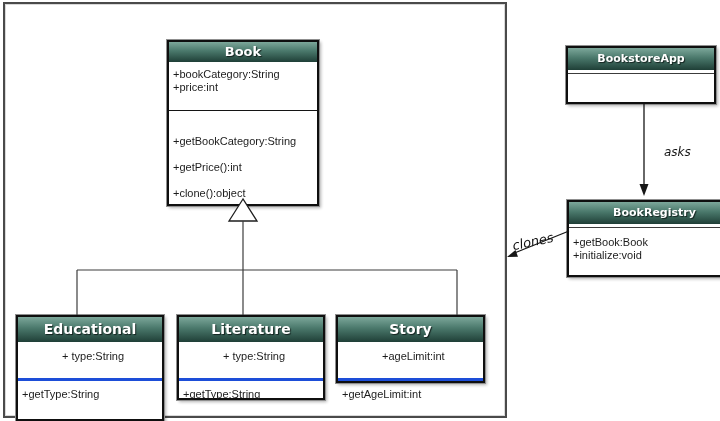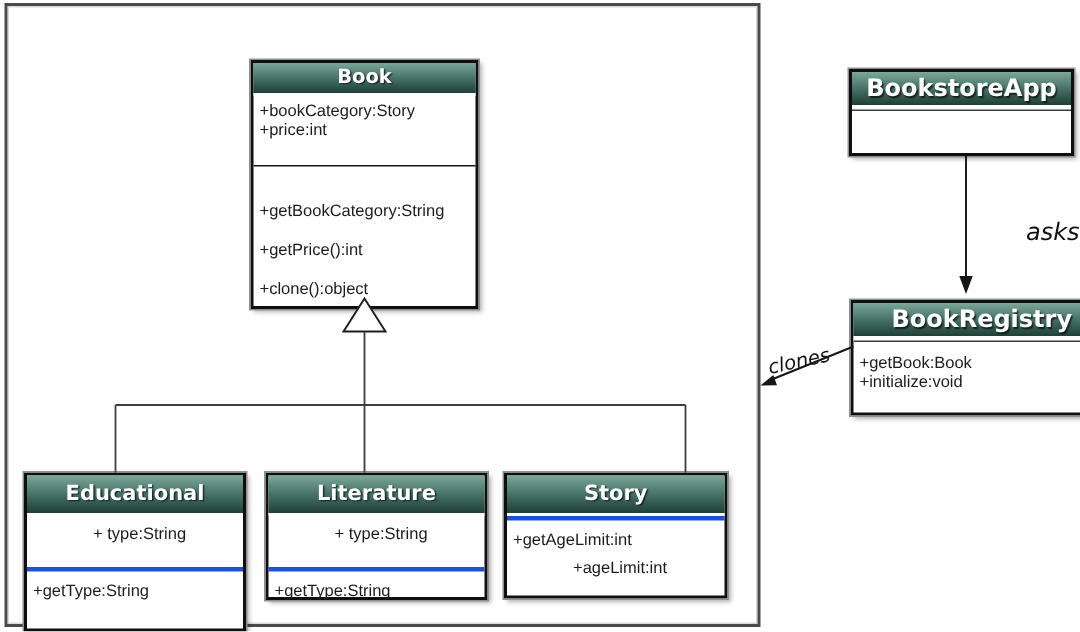--- a/index.html
+++ b/index.html
@@ -19,65 +19,65 @@
   }
   .uml-header{
     background:linear-gradient(180deg,#7ca79a 0%,#4a786b 45%,#1f3f37 100%);
     color:#ffffff;text-align:center;
     font-family:"DejaVu Sans",sans-serif;font-weight:bold;
     text-shadow:1px 1px 1px rgba(0,0,0,0.65);
     flex:0 0 auto;
   }
   .hdr-sm{height:20px;line-height:20px;font-size:13px;}
   .hdr-md{height:25px;line-height:25px;font-size:14px;}
-  .hdr-rt{height:22px;line-height:22px;font-size:16px;}
+  .hdr-rt{height:22px;line-height:22px;font-size:11px;}
   .sep{flex:0 0 auto;height:2px;background:#ffffff;}
   .sep-dbl{flex:0 0 auto;height:3px;background:#ffffff;border-bottom:1px solid #3c3c3c;}
   .section{font-size:11px;color:#1c1c1c;line-height:13px;padding:0 4px;}
   .attrs-book{flex:0 0 auto;height:42px;padding-top:4px;}
   .methods-book{flex:1 1 auto;border-top:1px solid #141414;padding-top:24px;}
   .methods-book .row{height:13px;margin-bottom:13px;}
   .attrs-sub{flex:0 0 auto;height:28px;padding-top:6px;padding-left:44px;}
   .methods-sub{flex:1 1 auto;border-top:3px solid #1d4ed8;padding-top:7px;}
   .body-app{flex:1 1 auto;padding-top:7px;}
   .body-reg{flex:1 1 auto;padding-top:8px;}
   .row{white-space:nowrap;}
   
   .c-book{left:167px;top:40px;width:152px;height:166px;}
   .c-edu{left:16px;top:315px;width:148px;height:106px;}
   .c-lit{left:177px;top:315px;width:148px;height:85px;}
-  .c-story{left:336px;top:315px;width:149px;height:84px;}
+  .c-story{left:336px;top:315px;width:149px;height:68px;}
   .c-app{left:566px;top:46px;width:150px;height:58px;}
   .c-reg{left:567px;top:200px;width:175px;height:77px;}
   
   .edge-label{
     position:absolute;color:#111;font-family:"DejaVu Sans",sans-serif;
     font-style:italic;background:transparent;
   }
-  .lbl-asks{left:684px;top:145px;font-size:16px;}
+  .lbl-asks{left:664px;top:145px;font-size:12px;}
   .lbl-clones{left:512px;top:234px;font-size:13px;transform:rotate(-12deg);}
   svg.wires{position:absolute;left:0;top:0;pointer-events:none;}
 </style>
 </head>
 <body>
 
 <div id="canvas">
 
   <div class="outer-box"></div>
 
   <span class="edge-label lbl-asks">asks</span>
   <span class="edge-label lbl-clones">clones</span>
 
   <div class="uml-class c-book">
     <div class="uml-header hdr-sm">
       <span>Book</span>
     </div>
     <div class="sep"></div>
     <div class="section attrs-book">
-      <div class="row">+bookCategory:Story</div>
+      <div class="row">+bookCategory:String</div>
       <div class="row">+price:int</div>
     </div>
     <div class="section methods-book">
       <div class="row">+getBookCategory:String</div>
       <div class="row">+getPrice():int</div>
       <div class="row">+clone():object</div>
     </div>
   </div>
 
   <div class="uml-class c-edu">
@@ -104,25 +104,25 @@
     <div class="section methods-sub">
       <div class="row">+getType:String</div>
     </div>
   </div>
 
   <div class="uml-class c-story">
     <div class="uml-header hdr-md">
       <span>Story</span>
     </div>
     <div class="sep"></div>
+    <div class="section attrs-sub">
+      <div class="row">+ageLimit:int</div>
+    </div>
     <div class="section methods-sub">
       <div class="row">+getAgeLimit:int</div>
-    </div>
-    <div class="section attrs-sub">
-      <div class="row">+ageLimit:int</div>
     </div>
   </div>
 
   <div class="uml-class c-app">
     <div class="uml-header hdr-rt">
       <span>BookstoreApp</span>
     </div>
     <div class="sep-dbl"></div>
   </div>
 

